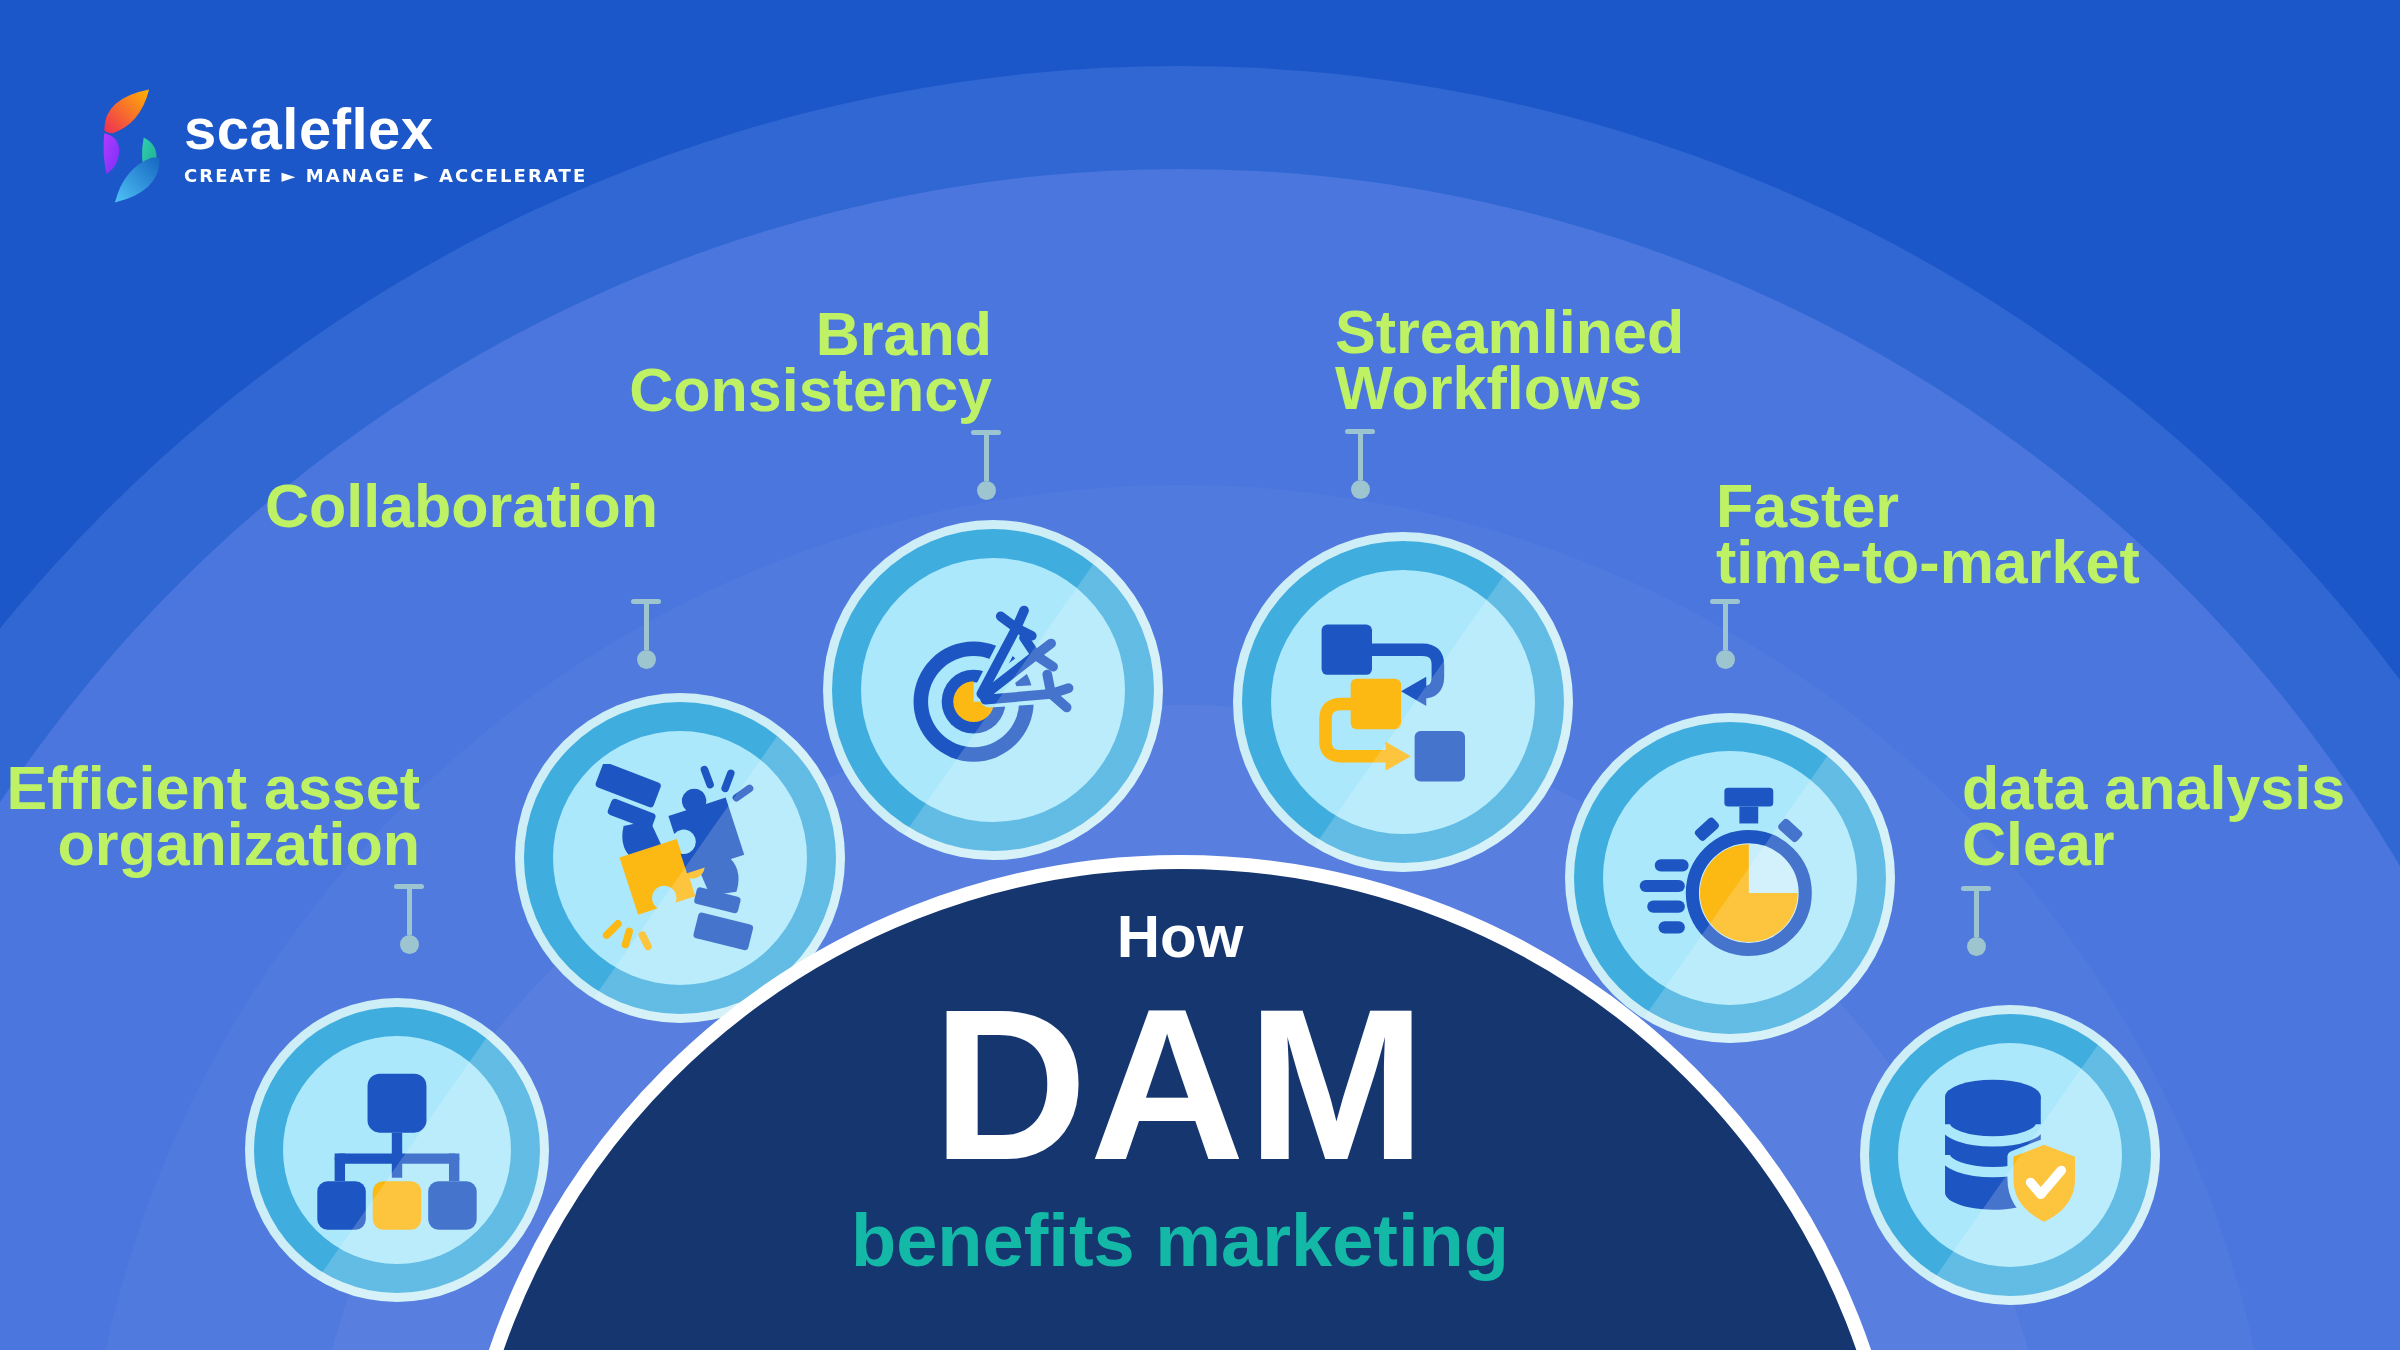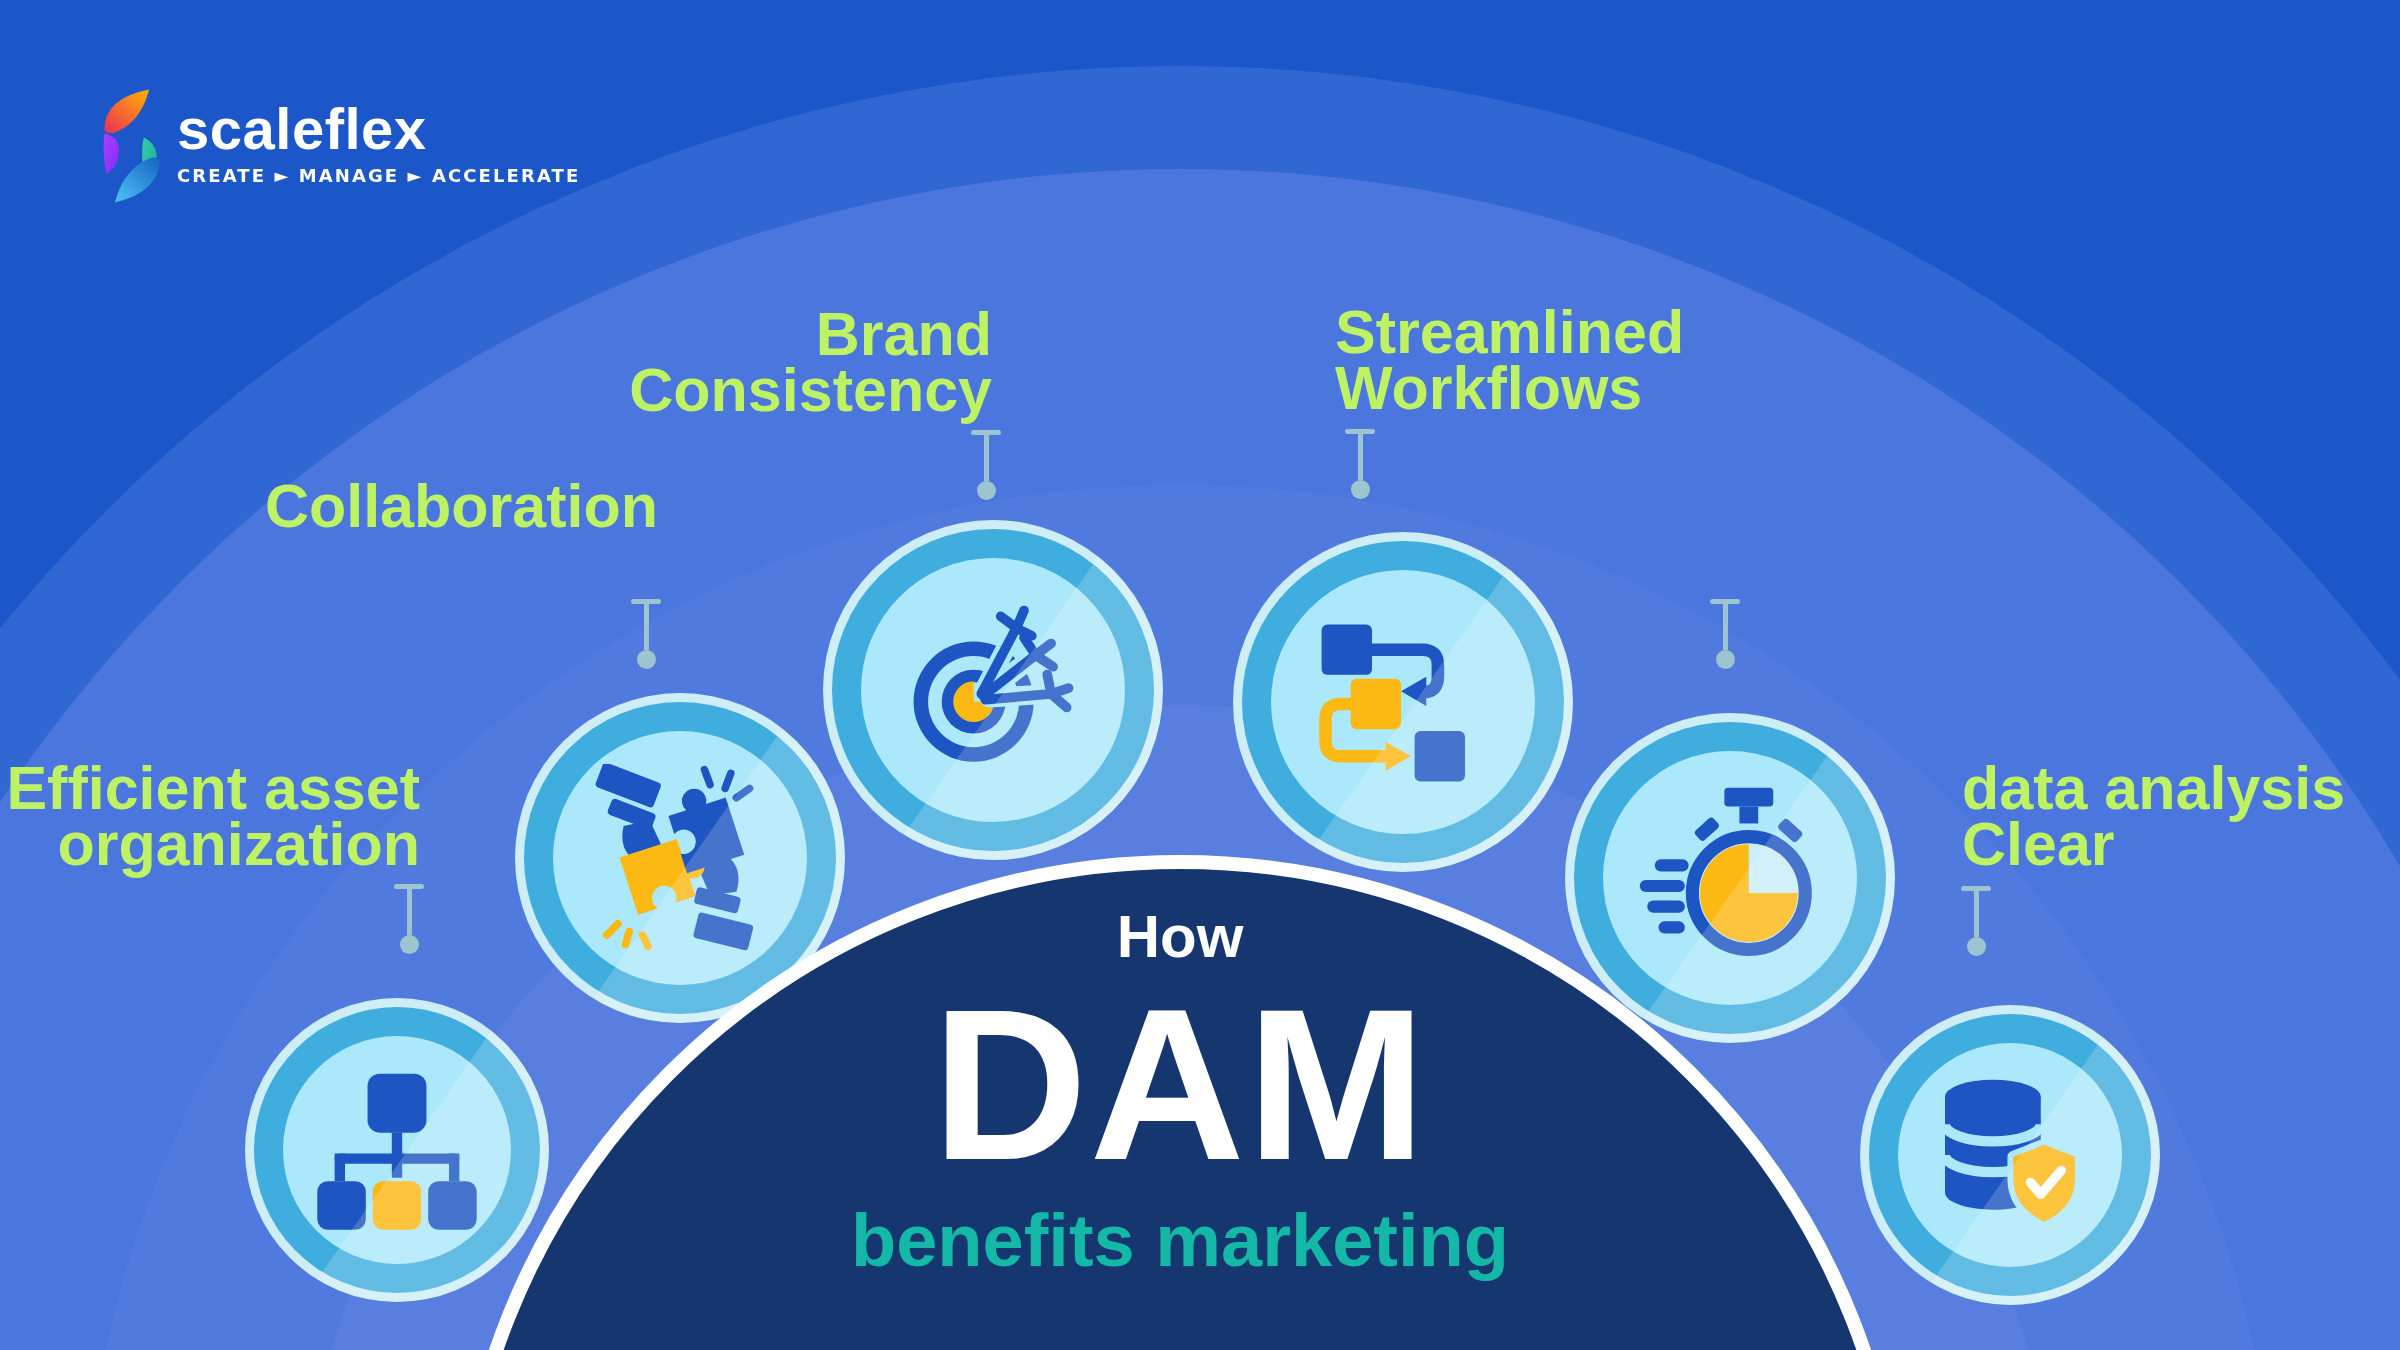--- a/index.html
+++ b/index.html
@@ -50,21 +50,21 @@
   .dome{position:absolute;left:450px;top:855px;width:1460px;height:1460px;border-radius:50%;
         background:var(--dome_navy);border:14px solid #ffffff;box-sizing:border-box;}
   .dome-inner{position:absolute;inset:0;display:flex;flex-direction:column;align-items:center;padding-top:30px;}
   .t-how{color:#fff;font-weight:700;font-size:60px;line-height:76px;}
   .t-dam{color:#fff;font-weight:700;font-size:215px;line-height:204px;margin-top:8px;letter-spacing:2px;}
   .t-sub{color:#14b8a6;font-weight:700;font-size:74px;line-height:80px;margin-top:14px;}
 
   
   .logo{position:absolute;left:100px;top:86px;display:flex;align-items:flex-start;}
   .logo-mark{width:64px;height:120px;}
-  .logo-text{margin-left:13px;margin-top:14px;}
+  .logo-text{margin-left:20px;margin-top:14px;}
   .logo-name{color:#fff;font-weight:700;font-size:58px;line-height:58px;letter-spacing:.5px;}
   .logo-tag{color:#fff;font-weight:700;font-size:18px;letter-spacing:2.1px;margin-top:7px;
             font-family:"DejaVu Sans","Liberation Sans",sans-serif;white-space:nowrap;}
 </style>
 </head>
 <body>
 
 <div class="stage">
 
   <div class="circle arc1"></div>
@@ -245,20 +245,24 @@
       <span>Collaboration</span>
   </div>
   <div class="label right l3">
     <span>Brand</span>
       <span>Consistency</span>
   </div>
   <div class="label left l4">
     <span>Streamlined</span>
       <span>Workflows</span>
   </div>
+  <div class="label left l5">
+    <span>Faster</span>
+      <span>time-to-market</span>
+  </div>
   <div class="label left l6">
     <span>data analysis</span>
       <span>Clear</span>
   </div>
 
   <div class="logo">
     <svg class="logo-mark" viewBox="0 0 60 110">
       <defs>
         <linearGradient id="gTop" x1="0" y1="1" x2="1" y2="0">
           <stop offset="0" stop-color="#ef2d56"></stop>

